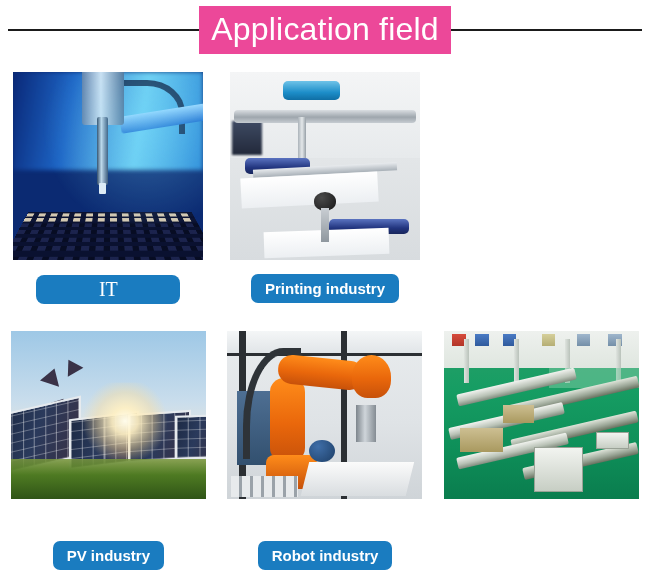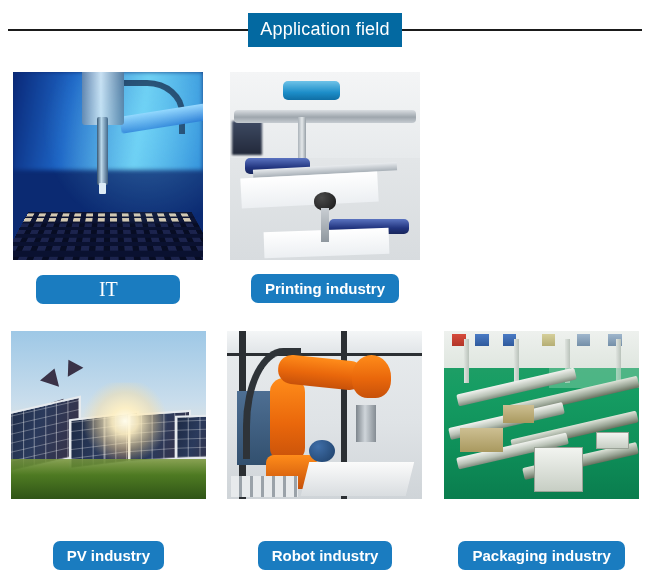--- a/index.html
+++ b/index.html
@@ -27,23 +27,23 @@
     justify-content: center;
   }
   .rule {
     height: 2px;
     background: #1b1b1b;
     flex: 1 1 auto;
   }
   .rule.left  { margin-left: 8px; margin-right: 0; }
   .rule.right { margin-right: 8px; margin-left: 0; }
   .title-chip {
-    background: #0369a1;
+    background: #ec4899;
     color: #ffffff;
-    font-size: 18px;
+    font-size: 32px;
     line-height: 1;
     padding: 7px 12px 9px 12px;
     letter-spacing: .2px;
     white-space: nowrap;
     flex: 0 0 auto;
   }
 
   
   .grid {
     position: absolute;
@@ -100,20 +100,21 @@
     box-sizing: border-box;
     white-space: pre-line;
   }
   .label.lbl-it {
     bottom: 17px;
     width: 144px;
     font-weight: normal;
     font-size: 20px;
     padding: 3px 14px;
     font-family: "Liberation Serif", serif;
+    border-radius: 8px;
   }
   .label.lbl-printing  { bottom: 18px; }
   .label.lbl-auto      { bottom: 7px;  }
   .label.lbl-pv        { bottom: 12px; margin-top: 28px; }
   .label.lbl-robot     { bottom: 12px; }
   .label.lbl-pack      { bottom: 12px; }
 
   
 
   
@@ -447,16 +448,15 @@
         <div class="pk-conv d" style="left:30%;top:36%;width:70%"></div>
         <div class="pk-conv" style="left:2%;top:50%;width:60%"></div>
         <div class="pk-conv d" style="left:34%;top:56%;width:66%"></div>
         <div class="pk-conv" style="left:6%;top:68%;width:58%"></div>
         <div class="pk-conv d" style="left:40%;top:74%;width:60%"></div>
         <div class="pk-crate" style="left:8%;top:58%;width:22%;height:14%"></div>
         <div class="pk-crate" style="left:30%;top:44%;width:16%;height:11%"></div>
         <div class="pk-box" style="left:46%;bottom:4%;width:24%;height:26%"></div>
         <div class="pk-box" style="left:78%;top:60%;width:16%;height:9%"></div>
       </div>
-      <div class="label lbl-pack">Packaging industry</div>
     </div>
   </div>
 </div>
 
 </body></html>

